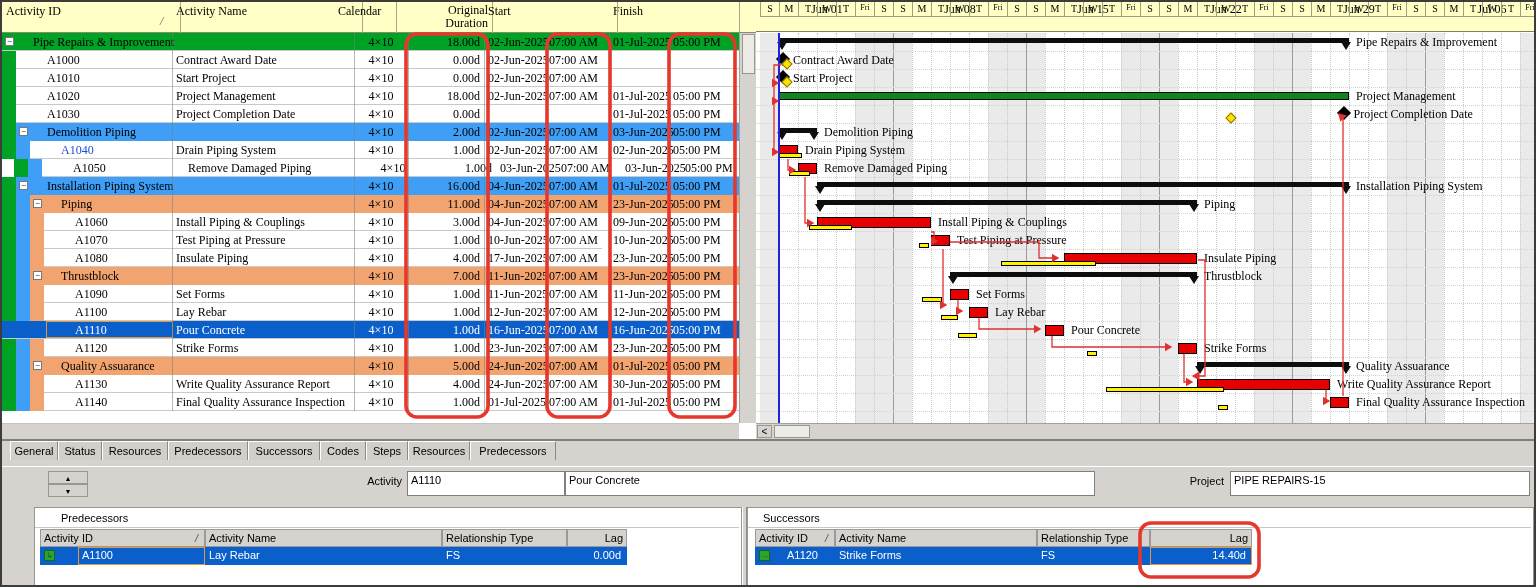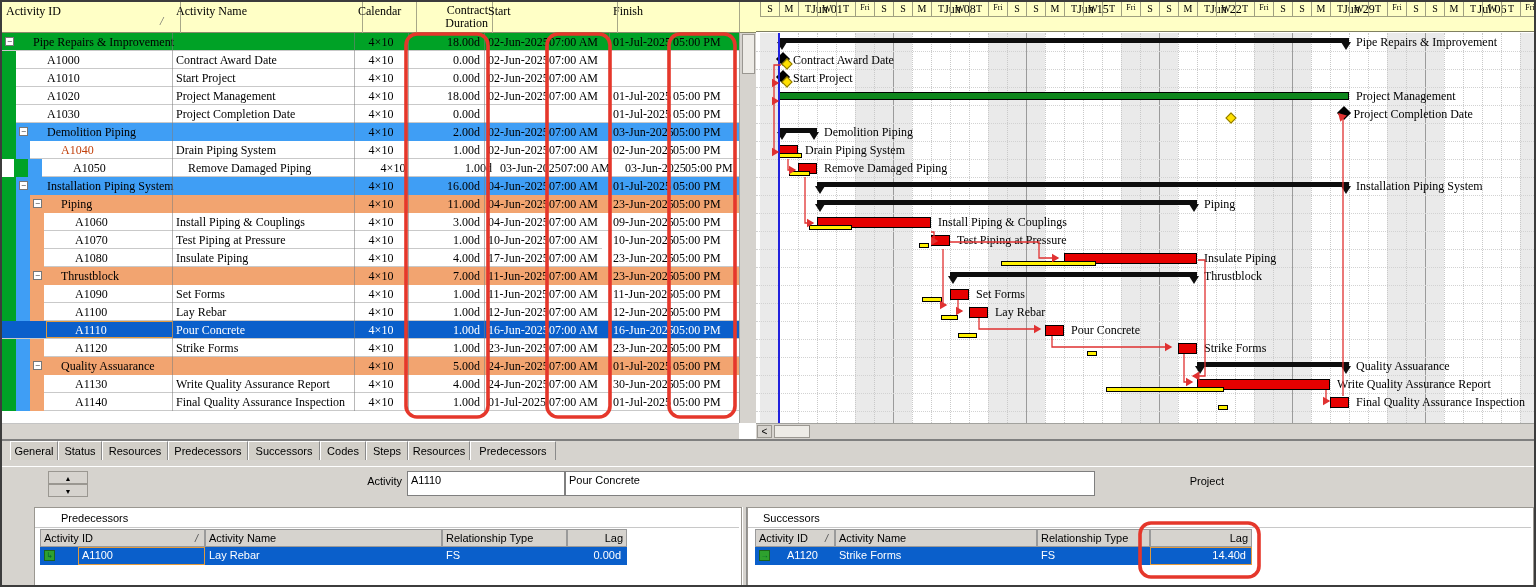--- a/index.html
+++ b/index.html
@@ -53,22 +53,22 @@
 <body>
 
 <div id="app">
 
   <div class="abs" id="tblhdr">
     <div class="hcell" style="left:0;width:170px;">
       <span>Activity ID</span>
       <span class="abs" style="left:158px;top:12px;font-style:italic;color:#666;">/</span>
     </div>
     <div class="hcell" style="left:170px;width:182px;">Activity Name</div>
-    <div class="hcell" style="left:352px;width:54px;">Calendar</div>
-    <div class="hcell" style="left:406px;width:76px;text-align:right;line-height:13px;">Contract Duration</div>
+    <div class="hcell" style="left:332px;width:54px;">Calendar</div>
+    <div class="hcell" style="left:406px;width:76px;text-align:right;line-height:13px;">Original Duration</div>
     <div class="hcell" style="left:607px;width:130px;border-right:none;">Finish</div>
     <div class="hcell" style="left:482px;width:125px;">Start</div>
   </div>
   <div class="abs" style="left:737px;top:0;width:17px;height:31px;background:#FFFFC6;border-bottom:1px solid #8a8a6a;border-left:1px solid #a8a888;"></div>
 
   <div class="abs" id="table-rows" style="left:0;top:0;width:737px;height:421px;">
       <div class="abs trow" style="left: 0px; top: 31px; width: 737px; height: 18px; background: rgb(0, 162, 38);">
         <div class="abs colbox" style="left: 3px; top: 4px; width: 9px; height: 9px;">−</div>
         <div class="abs nowrap" style="left: 31px; top: 2px; height: 14px; color: rgb(0, 0, 0);">Pipe Repairs &amp; Improvement</div>
         <div class="abs nowrap" style="left: 352px; top: 2px; height: 14px; color: rgb(0, 0, 0); width: 54px; text-align: center;">4×10</div>
@@ -124,21 +124,21 @@
         <div class="abs nowrap" style="left: 352px; top: 2px; height: 14px; color: rgb(0, 0, 0); width: 54px; text-align: center;">4×10</div>
         <div class="abs nowrap" style="left: 406px; top: 2px; height: 14px; color: rgb(0, 0, 0); width: 72px; text-align: right;">2.00d</div>
         <div class="abs nowrap" style="left: 486px; top: 2px; height: 14px; color: rgb(0, 0, 0);">02-Jun-2025</div>
         <div class="abs nowrap" style="left: 547px; top: 2px; height: 14px; color: rgb(0, 0, 0);">07:00 AM</div>
         <div class="abs nowrap" style="left: 611px; top: 2px; height: 14px; color: rgb(0, 0, 0);">03-Jun-2025</div>
         <div class="abs nowrap" style="left: 671px; top: 2px; height: 14px; color: rgb(0, 0, 0);">05:00 PM</div>
       </div>
       <div class="abs trow" style="left: 0px; top: 139px; width: 737px; height: 18px;">
         <div class="abs " style="left: 0px; top: 0px; width: 14px; height: 18px; background: rgb(0, 162, 38);"></div>
         <div class="abs " style="left: 14px; top: 0px; width: 14px; height: 18px; background: rgb(63, 158, 245);"></div>
-        <div class="abs nowrap" style="left: 59px; top: 2px; height: 14px; color: #c2410c;">A1040</div>
+        <div class="abs nowrap" style="left: 59px; top: 2px; height: 14px; color: #1d4ed8;">A1040</div>
         <div class="abs nowrap" style="left: 174px; top: 2px; height: 14px; color: rgb(0, 0, 0);">Drain Piping System</div>
         <div class="abs nowrap" style="left: 352px; top: 2px; height: 14px; color: rgb(0, 0, 0); width: 54px; text-align: center;">4×10</div>
         <div class="abs nowrap" style="left: 406px; top: 2px; height: 14px; color: rgb(0, 0, 0); width: 72px; text-align: right;">1.00d</div>
         <div class="abs nowrap" style="left: 486px; top: 2px; height: 14px; color: rgb(0, 0, 0);">02-Jun-2025</div>
         <div class="abs nowrap" style="left: 547px; top: 2px; height: 14px; color: rgb(0, 0, 0);">07:00 AM</div>
         <div class="abs nowrap" style="left: 611px; top: 2px; height: 14px; color: rgb(0, 0, 0);">02-Jun-2025</div>
         <div class="abs nowrap" style="left: 671px; top: 2px; height: 14px; color: rgb(0, 0, 0);">05:00 PM</div>
       </div>
       <div class="abs trow" style="left: 12px; top: 157px; width: 737px; height: 18px;">
         <div class="abs " style="left: 0px; top: 0px; width: 14px; height: 18px; background: rgb(0, 162, 38);"></div>
@@ -545,20 +545,21 @@
 
     <div class="abs" style="left:46px;top:30px;width:40px;height:27px;">
       <div class="abs sbbtn" style="left:0;top:0;width:40px;height:13px;"><span style="font-size:7px;">▲</span></div>
       <div class="abs sbbtn" style="left:0;top:13px;width:40px;height:13px;"><span style="font-size:7px;">▼</span></div>
     </div>
 
     <div class="abs nowrap" style="left:343px;top:34px;width:57px;text-align:right;">Activity</div>
     <div class="inp" style="left:405px;top:30px;width:150px;">A1110</div>
     <div class="inp" style="left:563px;top:30px;width:522px;">Pour Concrete</div>
     <div class="abs nowrap" style="left:1165px;top:34px;width:57px;text-align:right;">Project</div>
+    <div class="inp" style="left:1228px;top:30px;width:292px;">PIPE REPAIRS-15</div>
 
     <div class="grpbox" style="left:32px;top:66px;width:706px;height:78px;">
       <div class="abs nowrap" style="left:26px;top:4px;">Predecessors</div>
       <div class="abs" style="left:0;top:19px;width:704px;height:1px;background:#c8c8c8;"></div>
     </div>
     <div class="abs" id="predtable" style="left:0;top:0;width:1536px;height:148px;">
         <div class="abs ghcell" style="left: 38px; top: 88px; width: 165px; height: 18px;">Activity ID<span style="position: absolute; right: 6px; top: 2px; font-style: italic; color: rgb(85, 85, 85);">/</span></div>
         <div class="abs ghcell" style="left: 203px; top: 88px; width: 237px; height: 18px;">Activity Name</div>
         <div class="abs ghcell" style="left: 440px; top: 88px; width: 125px; height: 18px;">Relationship Type</div>
         <div class="abs ghcell" style="left: 565px; top: 88px; width: 60px; height: 18px; text-align: right;">Lag</div>

